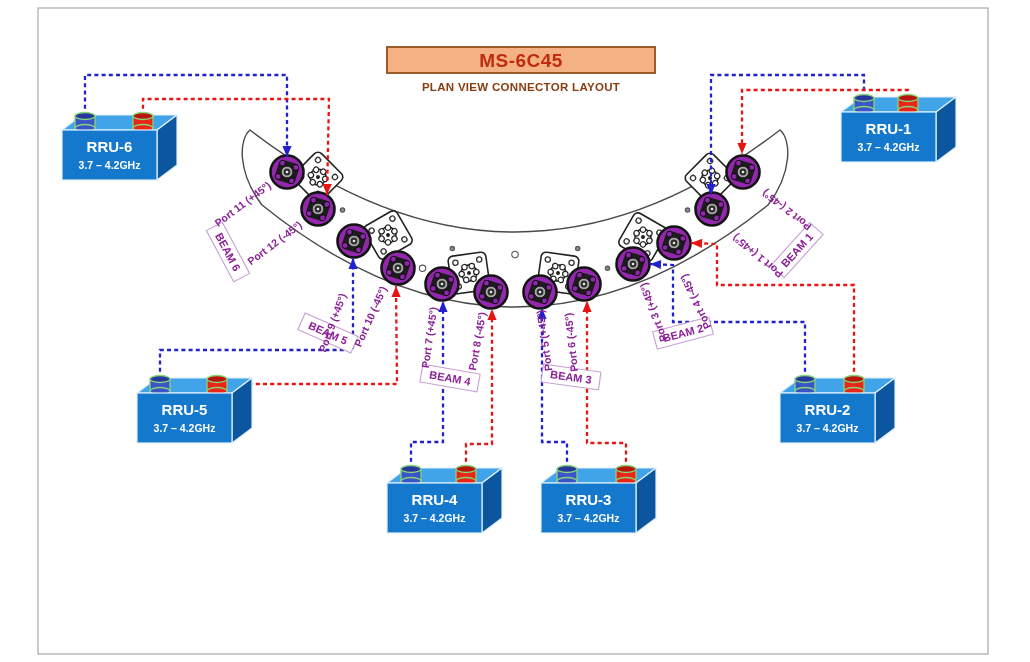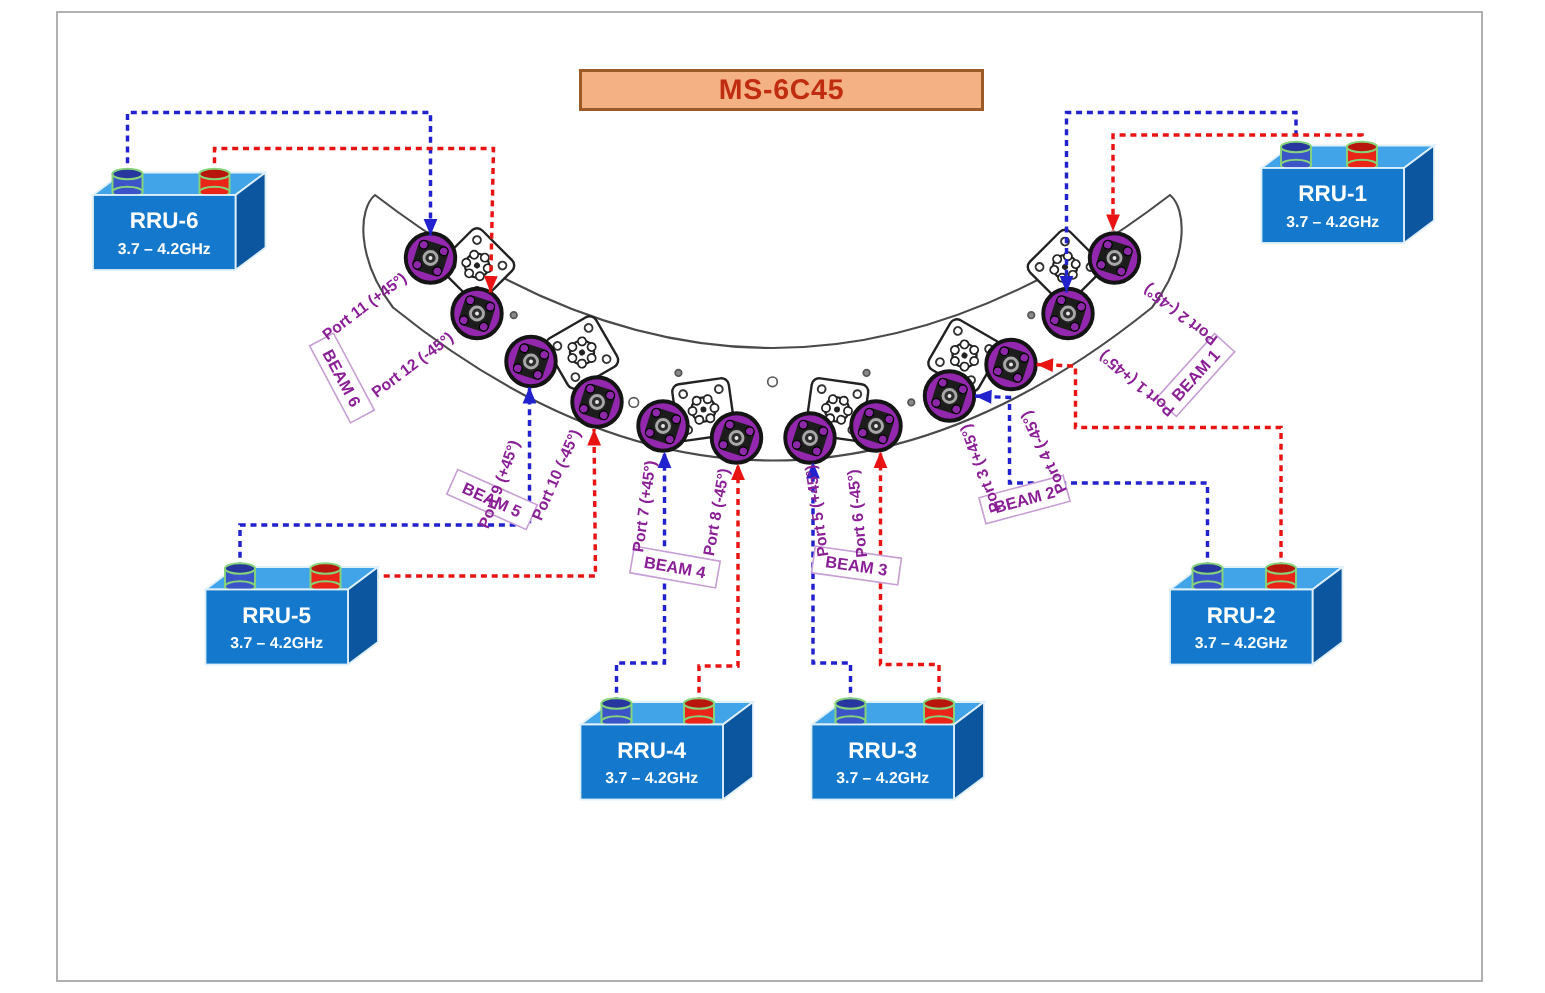--- a/index.html
+++ b/index.html
@@ -452,13 +452,14 @@
           <rect x="62" y="130" width="95" height="50" fill="#1478cc" stroke="#dff0fb" stroke-width="1.2"></rect>
           <text x="109.5" y="152" text-anchor="middle" fill="#fff" font-size="15" font-weight="bold" font-family="&quot;Liberation Sans&quot;,sans-serif">RRU-6</text>
           <text x="109.5" y="169" text-anchor="middle" fill="#fff" font-size="10.5" font-weight="bold" font-family="&quot;Liberation Sans&quot;,sans-serif">3.7 – 4.2GHz</text>
         </g>
       </g>
   </svg>
 
   <div class="title-box">
     <span>MS-6C45</span>
   </div>
+  <div class="subtitle">PLAN VIEW CONNECTOR LAYOUT</div>
 </div>
 
 </body></html>

